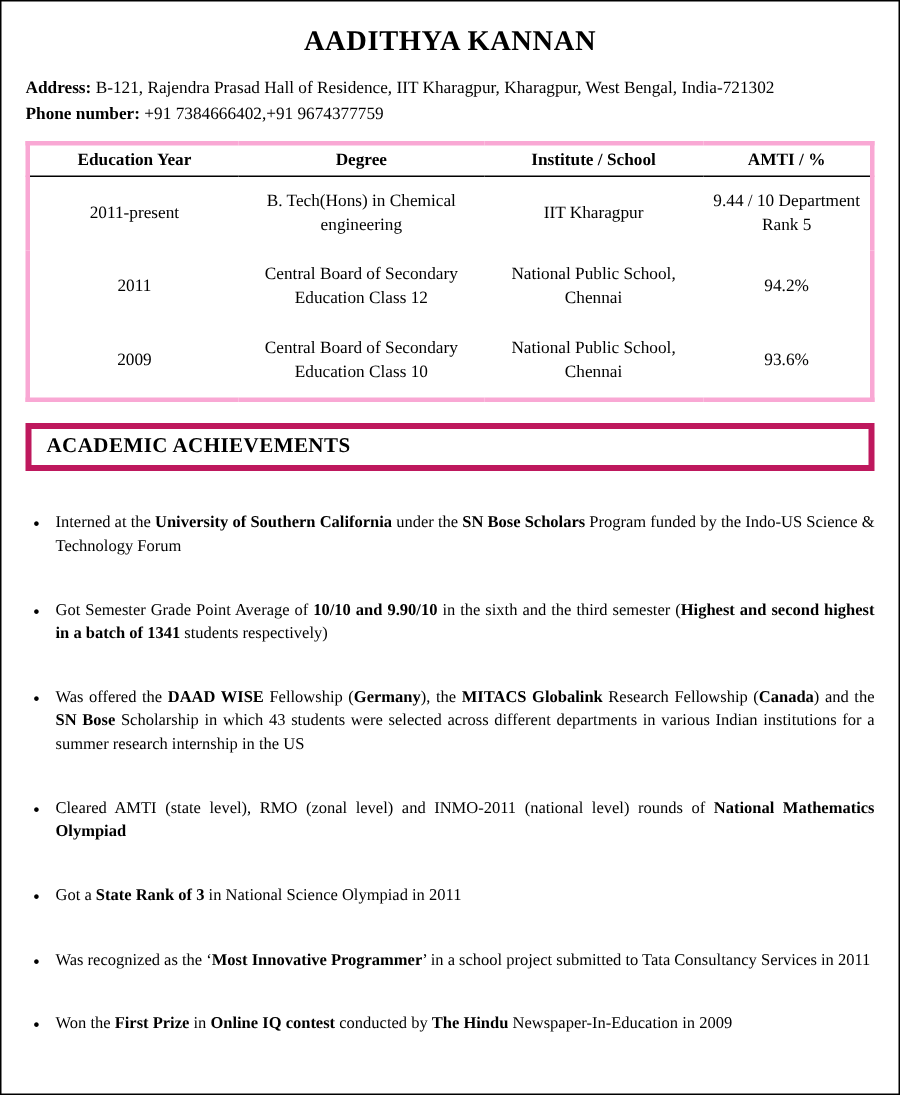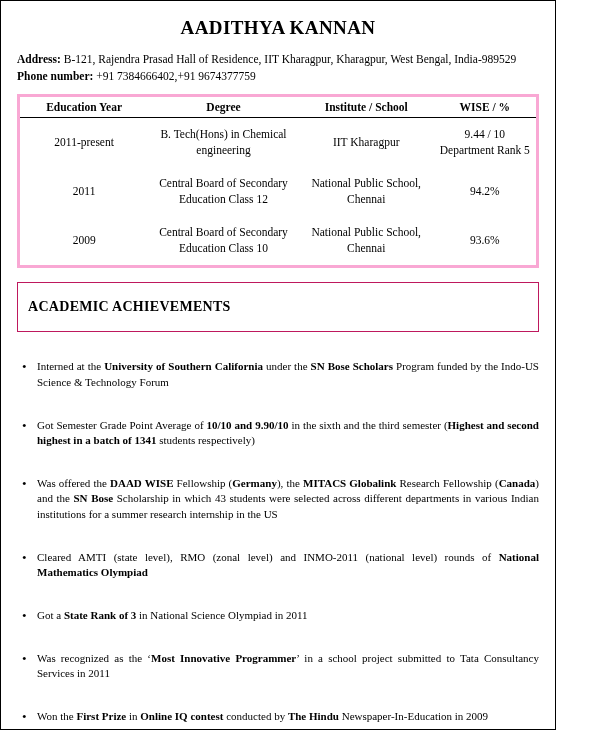--- a/index.html
+++ b/index.html
@@ -9,21 +9,21 @@
   }
   body {
     width: 600px;
     height: 730px;
     font-family: "Liberation Serif", serif;
     color: #000000;
     overflow: hidden;
   }
   .page {
     position: relative;
-    width: 556px;
+    width: 600px;
     height: 730px;
     box-sizing: border-box;
     border: 1px solid #000000;
     padding: 10px 16px 0 16px;
   }
   .name {
     text-align: center;
     font-size: 19px;
     font-weight: bold;
     letter-spacing: 0.4px;
@@ -65,22 +65,22 @@
     vertical-align: middle;
     padding: 9px 6px;
     line-height: 1.35;
   }
   table.edu col.c1 { width: 25%; }
   table.edu col.c2 { width: 29%; }
   table.edu col.c3 { width: 26%; }
   table.edu col.c4 { width: 20%; }
 
   .section-bar {
-    border: 1px solid #be185d;
-    padding: 16px 10px;
+    border: 4px solid #be185d;
+    padding: 4px 10px;
     font-weight: bold;
     font-size: 14px;
     letter-spacing: 0.3px;
     margin-bottom: 8px;
   }
 
   ul.achv {
     list-style: none;
     margin: 0;
     padding: 0;
@@ -105,40 +105,40 @@
 </style>
 </head>
 <body>
 
 <div class="page">
 
   <div class="name">AADITHYA KANNAN</div>
 
   <div class="contact">
     <div class="row">
-      <span class="lbl">Address:</span><span> B-121, Rajendra Prasad Hall of Residence, IIT Kharagpur, Kharagpur, West Bengal, India-989529</span>
+      <span class="lbl">Address:</span><span> B-121, Rajendra Prasad Hall of Residence, IIT Kharagpur, Kharagpur, West Bengal, India-721302</span>
     </div>
     <div class="row">
       <span class="lbl">Phone number:</span><span> +91 7384666402,+91 9674377759</span>
     </div>
   </div>
 
   <table class="edu">
     <colgroup>
       <col class="c1">
         <col class="c2">
         <col class="c3">
         <col class="c4">
     </colgroup>
     <thead>
       <tr>
         <th>Education Year</th>
         <th>Degree</th>
         <th>Institute / School</th>
-        <th>WISE / %</th>
+        <th>AMTI / %</th>
       </tr>
     </thead>
     <tbody>
       <tr>
         <td>2011-present</td>
         <td>B. Tech(Hons) in Chemical engineering</td>
         <td>IIT Kharagpur</td>
         <td>9.44 / 10 Department Rank 5</td>
       </tr>
       <tr>

